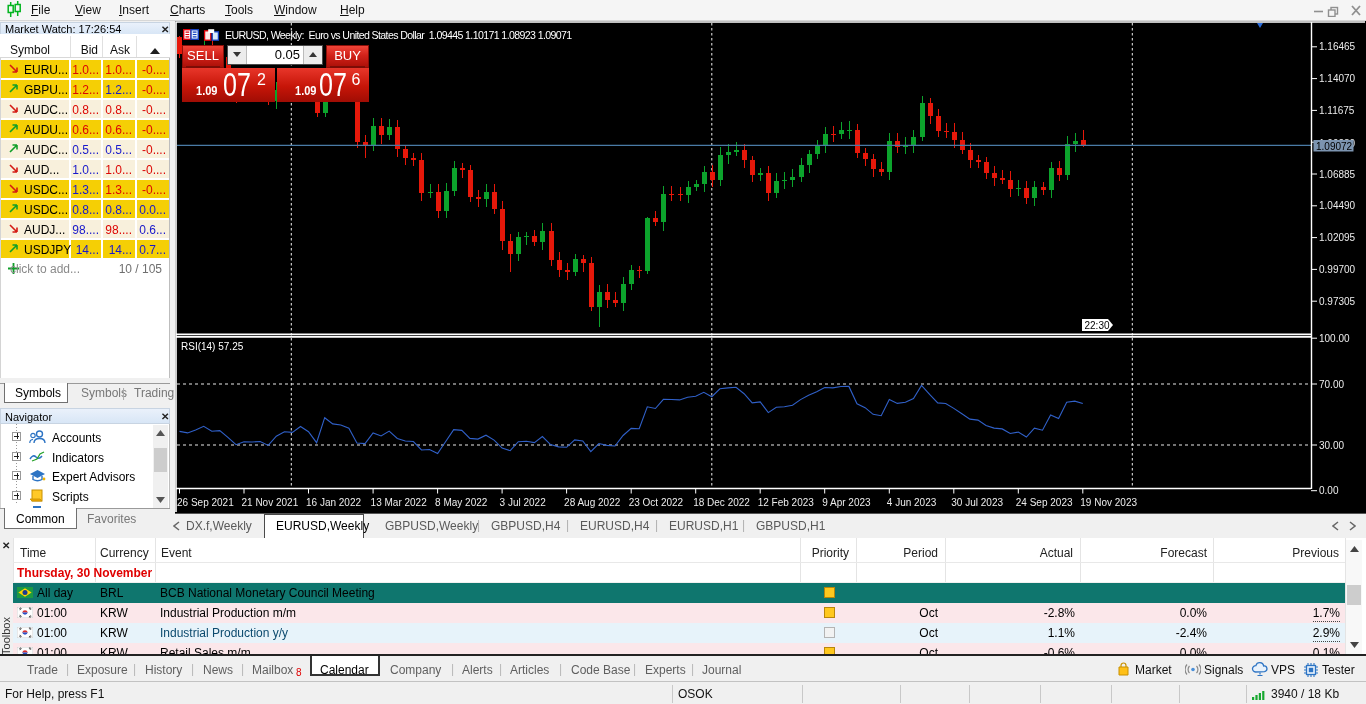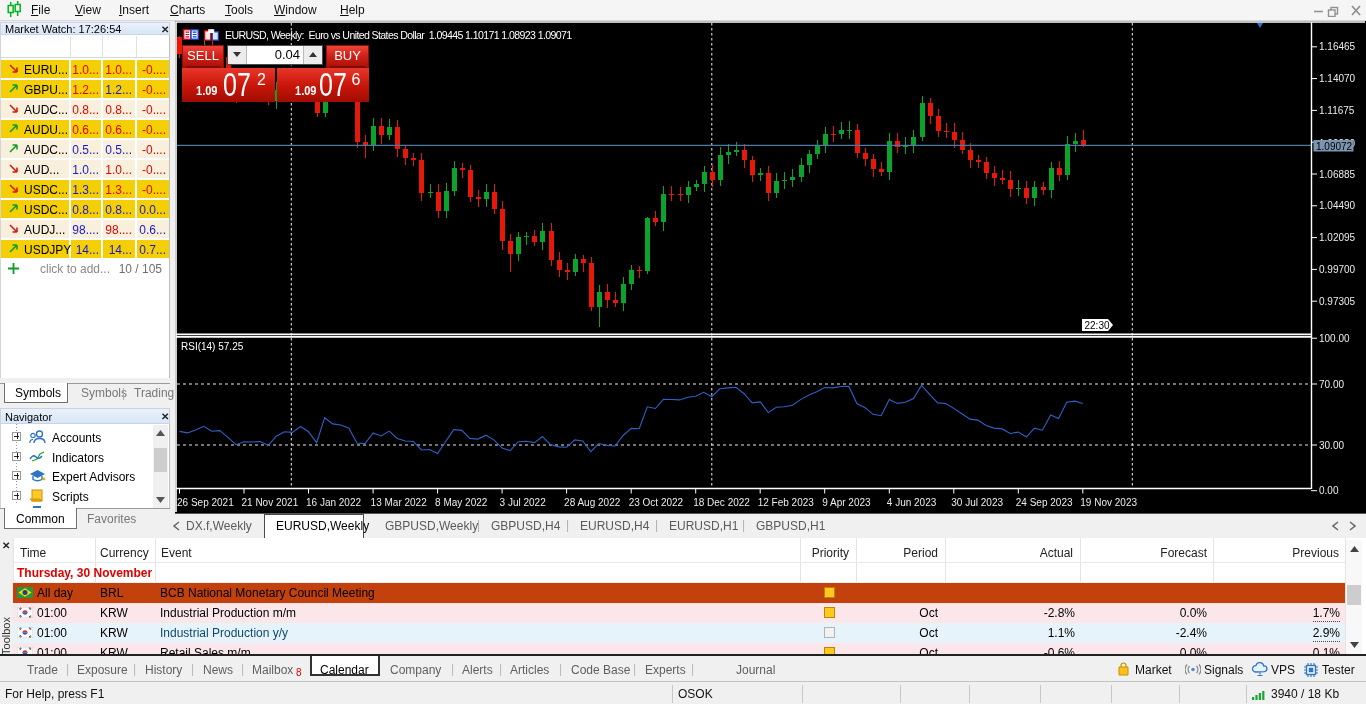--- a/index.html
+++ b/index.html
@@ -125,21 +125,21 @@
       <rect x="4.2" y="0.2" width="6" height="3.8" fill="#fff"></rect>
     </g>
 <text x="50" y="18" font-size="10.6" letter-spacing="-0.62" fill="#fff">EURUSD, Weekly:&nbsp; Euro vs United States Dollar&nbsp; 1.09445 1.10171 1.08923 1.09071</text>
 </svg>
 <div class="ab" style="left:182px;top:45px;width:187px;height:58px">
 <div class="ab" style="left:0;top:0;width:42px;height:23px;background:linear-gradient(#ef4438,#d2221a 45%,#ab1008);border:1px solid #8c0f08;color:#fff;font-size:13px;text-align:center;line-height:19px">SELL<div class="ab" style="left:3px;top:20px;width:34px;height:1.5px;background:#7c0c06"></div></div>
 <div class="ab" style="left:45px;top:0;width:96px;height:20px;background:#fff;border:1px solid #4a4a4a">
  <div class="ab" style="left:0;top:0;width:19px;height:18px;background:#ececec;border-right:1px solid #bbb;text-align:center"><svg width="9" height="6" style="margin-top:6px">
           <path d="M0 0 L8 0 L4 5 Z" fill="#333"></path>
         </svg></div>
- <div class="ab" style="left:20px;top:0;width:52px;height:18px;font-size:13px;text-align:right;line-height:18px;color:#000">0.04</div>
+ <div class="ab" style="left:20px;top:0;width:52px;height:18px;font-size:13px;text-align:right;line-height:18px;color:#000">0.05</div>
  <div class="ab" style="right:0;top:0;width:19px;height:18px;background:#ececec;border-left:1px solid #bbb;text-align:center"><svg width="9" height="6" style="margin-top:6px">
           <path d="M0 5 L8 5 L4 0 Z" fill="#333"></path>
         </svg></div>
 </div>
 <div class="ab" style="left:144px;top:0;width:43px;height:23px;background:linear-gradient(#ef4438,#d2221a 45%,#ab1008);border:1px solid #8c0f08;color:#fff;font-size:13px;text-align:center;line-height:19px">BUY<div class="ab" style="left:3px;top:20px;width:35px;height:1.5px;background:#7c0c06"></div></div>
 <div class="ab" style="left:0;top:23px;width:93px;height:34px;background:linear-gradient(#e8362a,#c61508 55%,#a00d04);color:#fff">
  <span class="ab" style="left:14px;top:15px;font-size:13px;font-weight:bold;transform:scale(0.85,1);transform-origin:0 0">1.09</span>
  <span class="ab" style="left:41px;top:-2px;font-size:33px;transform:scale(0.76,1);transform-origin:0 0">07</span>
  <span class="ab" style="left:75px;top:3px;font-size:16px">2</span>
 </div>
@@ -148,20 +148,28 @@
  <span class="ab" style="left:42px;top:-2px;font-size:33px;transform:scale(0.76,1);transform-origin:0 0">07</span>
  <span class="ab" style="left:74.5px;top:3px;font-size:16px">6</span>
 </div>
 </div>
 
 <div class="ab" style="left:0;top:21px;width:175px;height:517px;background:#f0f0f0">
 <div class="ab" style="left:0;top:1px;width:170px;height:13px;background:linear-gradient(#eaf1fb,#d8e6f6);border:1px solid #c8d4e2;font-size:11px;color:#000;padding-left:4px;line-height:12px">Market Watch: 17:26:54</div>
 <div class="ab" style="left:161px;top:3px;font-size:10px;font-weight:bold;color:#222">✕</div>
 <div class="ab" style="left:0;top:14px;width:170px;height:343px;background:#fff;border-left:1px solid #d4d4d4;border-right:1px solid #bdbdbd"></div>
 
+<div class="ab" style="left:0;top:13px;width:170px;height:24px;background:#fff">
+<span class="ab" style="left:10px;top:9px;font-size:12px;color:#101010">Symbol</span>
+<span class="ab" style="left:70px;top:9px;width:28px;text-align:right;font-size:12px;color:#101010">Bid</span>
+<span class="ab" style="left:102px;top:9px;width:28px;text-align:right;font-size:12px;color:#101010">Ask</span>
+<svg class="ab" style="left:150px;top:14px" width="10" height="6">
+        <path d="M5 0 L10 6 L0 6 Z" fill="#202020"></path>
+      </svg>
+</div>
 <div class="ab" style="left:70px;top:15px;width:1px;height:22px;background:#e0e0e0"></div>
 <div class="ab" style="left:102px;top:15px;width:1px;height:22px;background:#e0e0e0"></div>
 <div class="ab" style="left:136px;top:15px;width:1px;height:22px;background:#e0e0e0"></div>
 <div class="ab" style="left:0;top:36px;width:170px;height:1px;background:#d8d8d8"></div>
 
 <div class="ab" style="left:0;top:37px;width:164px;height:20px">
 <div class="ab" style="left:1px;top:2px;width:68px;height:18px;background:#f5cf05"></div>
 <div class="ab" style="left:71px;top:2px;width:30px;height:18px;background:#f5cf05"></div>
 <div class="ab" style="left:103px;top:2px;width:32px;height:18px;background:#f5cf05"></div>
 <div class="ab" style="left:137px;top:2px;width:32px;height:18px;background:#f5cf05"></div>
@@ -287,21 +295,21 @@
       </svg>
 <span class="ab" style="left:24px;top:5px;color:#000;font-size:12px">USDJPY</span>
 <span class="ab" style="left:60px;top:5px;width:39px;text-align:right;color:#1818cc;font-size:12px">14...</span>
 <span class="ab" style="left:94px;top:5px;width:38px;text-align:right;color:#1818cc;font-size:12px">14...</span>
 <span class="ab" style="left:126px;top:5px;width:40px;text-align:right;color:#1818cc;font-size:12px">0.7...</span>
 </div>
 <div class="ab" style="left:8px;top:242px;width:11px;height:11px">
 <svg width="11" height="11">
         <path d="M5.5 0 V11 M0 5.5 H11" stroke="#0f9f28" stroke-width="1.8"></path>
       </svg></div>
-<span class="ab" style="left:40px;top:241px;color:#8a8a8a;font-size:12px">click to add...</span>
+<span class="ab" style="left:10px;top:241px;color:#8a8a8a;font-size:12px">click to add...</span>
 <span class="ab" style="left:100px;top:241px;width:62px;text-align:right;color:#6f6f6f;font-size:12px">10 / 105</span>
 
 <div class="ab" style="left:0;top:362px;width:170px;height:1px;background:#9a9a9a"></div>
 <div class="ab" style="left:4px;top:362px;width:64px;height:20px;background:#fff;border:1px solid #707070;border-top:none;z-index:3"></div>
 <span class="ab" style="left:15px;top:365px;font-size:12px;color:#000;z-index:4">Symbols</span>
 <span class="ab" style="left:81px;top:365px;font-size:12px;color:#777">Symbols</span>
 <span class="ab" style="left:122px;top:365px;font-size:12px;color:#aaa">|</span>
 <span class="ab" style="left:134px;top:365px;font-size:12px;color:#777">Trading</span>
 
 <div class="ab" style="left:0;top:387px;width:170px;height:16px;background:linear-gradient(#eaf1fb,#d8e6f6);border:1px solid #c8d4e2;font-size:11px;color:#000;padding:2px 0 0 4px">Navigator</div>
@@ -416,21 +424,21 @@
 <span class="ab" style="left:161px;top:8px;font-size:12px;color:#222">Event</span>
 <span class="ab" style="left:749px;top:8px;width:100px;text-align:right;font-size:12px;color:#222">Priority</span>
 <span class="ab" style="left:838px;top:8px;width:100px;text-align:right;font-size:12px;color:#222">Period</span>
 <span class="ab" style="left:973px;top:8px;width:100px;text-align:right;font-size:12px;color:#222">Actual</span>
 <span class="ab" style="left:1107px;top:8px;width:100px;text-align:right;font-size:12px;color:#222">Forecast</span>
 <span class="ab" style="left:1239px;top:8px;width:100px;text-align:right;font-size:12px;color:#222">Previous</span>
 <div class="ab" style="left:13px;top:24px;width:1332px;height:1px;background:#e8e8e8"></div>
 <span class="ab" style="left:17px;top:28px;font-size:12px;font-weight:bold;color:#e00000">Thursday, 30 November</span>
 <div class="ab" style="left:13px;top:44px;width:1332px;height:1px;background:#f0f0f0"></div>
 
-<div class="ab" style="left:13px;top:45px;width:1332px;height:20px;background:#c2410c">
+<div class="ab" style="left:13px;top:45px;width:1332px;height:20px;background:#0f766e">
 <div class="ab" style="left:4px;top:4px"><svg width="16" height="11">
           <rect width="16" height="11" fill="#1d9a42"></rect>
           <path d="M8 1.2 L14.6 5.5 L8 9.8 L1.4 5.5 Z" fill="#ffd400"></path>
           <circle cx="8" cy="5.5" r="2.5" fill="#1b3d8f"></circle>
         </svg></div>
 <span class="ab" style="left:24px;top:3px;font-size:12px;color:#000">All day</span>
 <span class="ab" style="left:87px;top:3px;font-size:12px;color:#000">BRL</span>
 <span class="ab" style="left:147px;top:3px;font-size:12px;color:#000">BCB National Monetary Council Meeting</span>
 <div class="ab" style="left:811px;top:4px;width:11px;height:11px;background:#ffc81e;border:1px solid #b8860b"></div>
 <span class="ab" style="left:825px;top:3px;width:100px;text-align:right;font-size:12px;color:#000"></span>
@@ -505,21 +513,21 @@
 <span class="ab" style="left:27px;top:7px;font-size:12px;color:#5f5f5f">Trade</span>
 <span class="ab" style="left:77px;top:7px;font-size:12px;color:#5f5f5f">Exposure</span>
 <span class="ab" style="left:145px;top:7px;font-size:12px;color:#5f5f5f">History</span>
 <span class="ab" style="left:203px;top:7px;font-size:12px;color:#5f5f5f">News</span>
 <span class="ab" style="left:252px;top:7px;font-size:12px;color:#5f5f5f">Mailbox</span>
 <span class="ab" style="left:390px;top:7px;font-size:12px;color:#5f5f5f">Company</span>
 <span class="ab" style="left:462px;top:7px;font-size:12px;color:#5f5f5f">Alerts</span>
 <span class="ab" style="left:510px;top:7px;font-size:12px;color:#5f5f5f">Articles</span>
 <span class="ab" style="left:571px;top:7px;font-size:12px;color:#5f5f5f">Code Base</span>
 <span class="ab" style="left:645px;top:7px;font-size:12px;color:#5f5f5f">Experts</span>
-<span class="ab" style="left:736px;top:7px;font-size:12px;color:#5f5f5f">Journal</span>
+<span class="ab" style="left:702px;top:7px;font-size:12px;color:#5f5f5f">Journal</span>
 <span class="ab" style="left:296px;top:11px;font-size:10px;color:#e00000">8</span>
 <span class="ab" style="left:66px;top:6px;font-size:12px;color:#b8b8b8">|</span>
 <span class="ab" style="left:133px;top:6px;font-size:12px;color:#b8b8b8">|</span>
 <span class="ab" style="left:191px;top:6px;font-size:12px;color:#b8b8b8">|</span>
 <span class="ab" style="left:241px;top:6px;font-size:12px;color:#b8b8b8">|</span>
 <span class="ab" style="left:451px;top:6px;font-size:12px;color:#b8b8b8">|</span>
 <span class="ab" style="left:499px;top:6px;font-size:12px;color:#b8b8b8">|</span>
 <span class="ab" style="left:559px;top:6px;font-size:12px;color:#b8b8b8">|</span>
 <span class="ab" style="left:633px;top:6px;font-size:12px;color:#b8b8b8">|</span>
 <span class="ab" style="left:691px;top:6px;font-size:12px;color:#b8b8b8">|</span>

